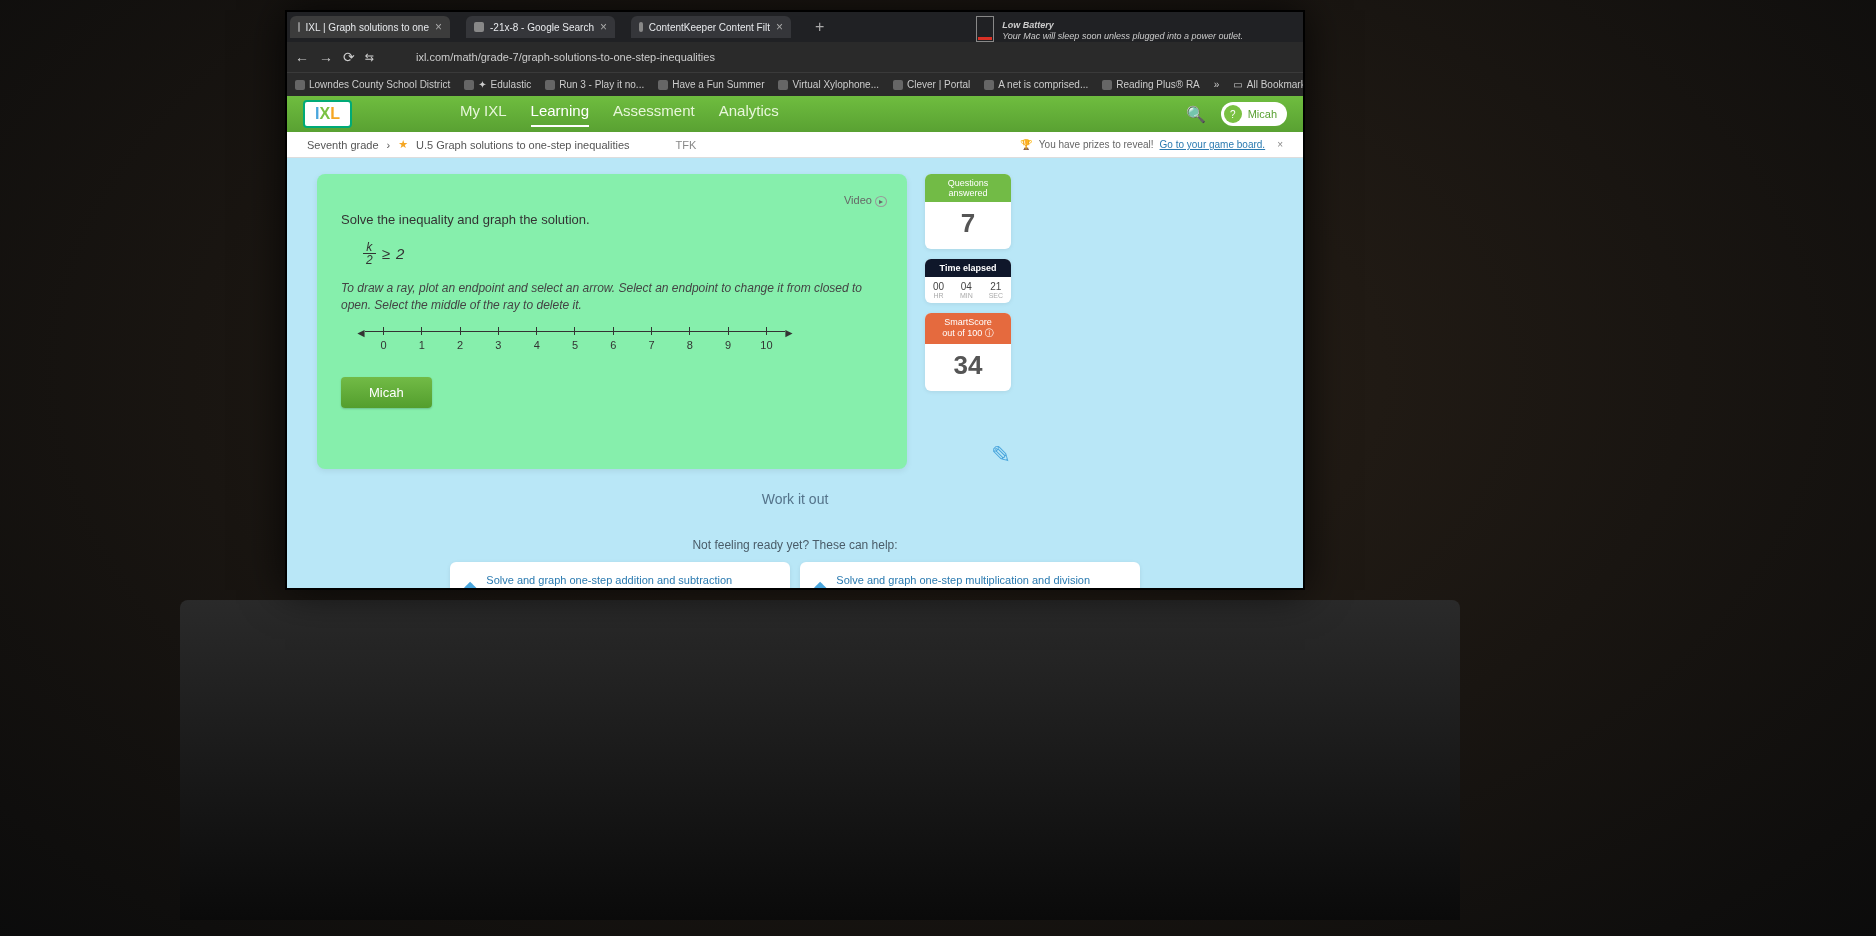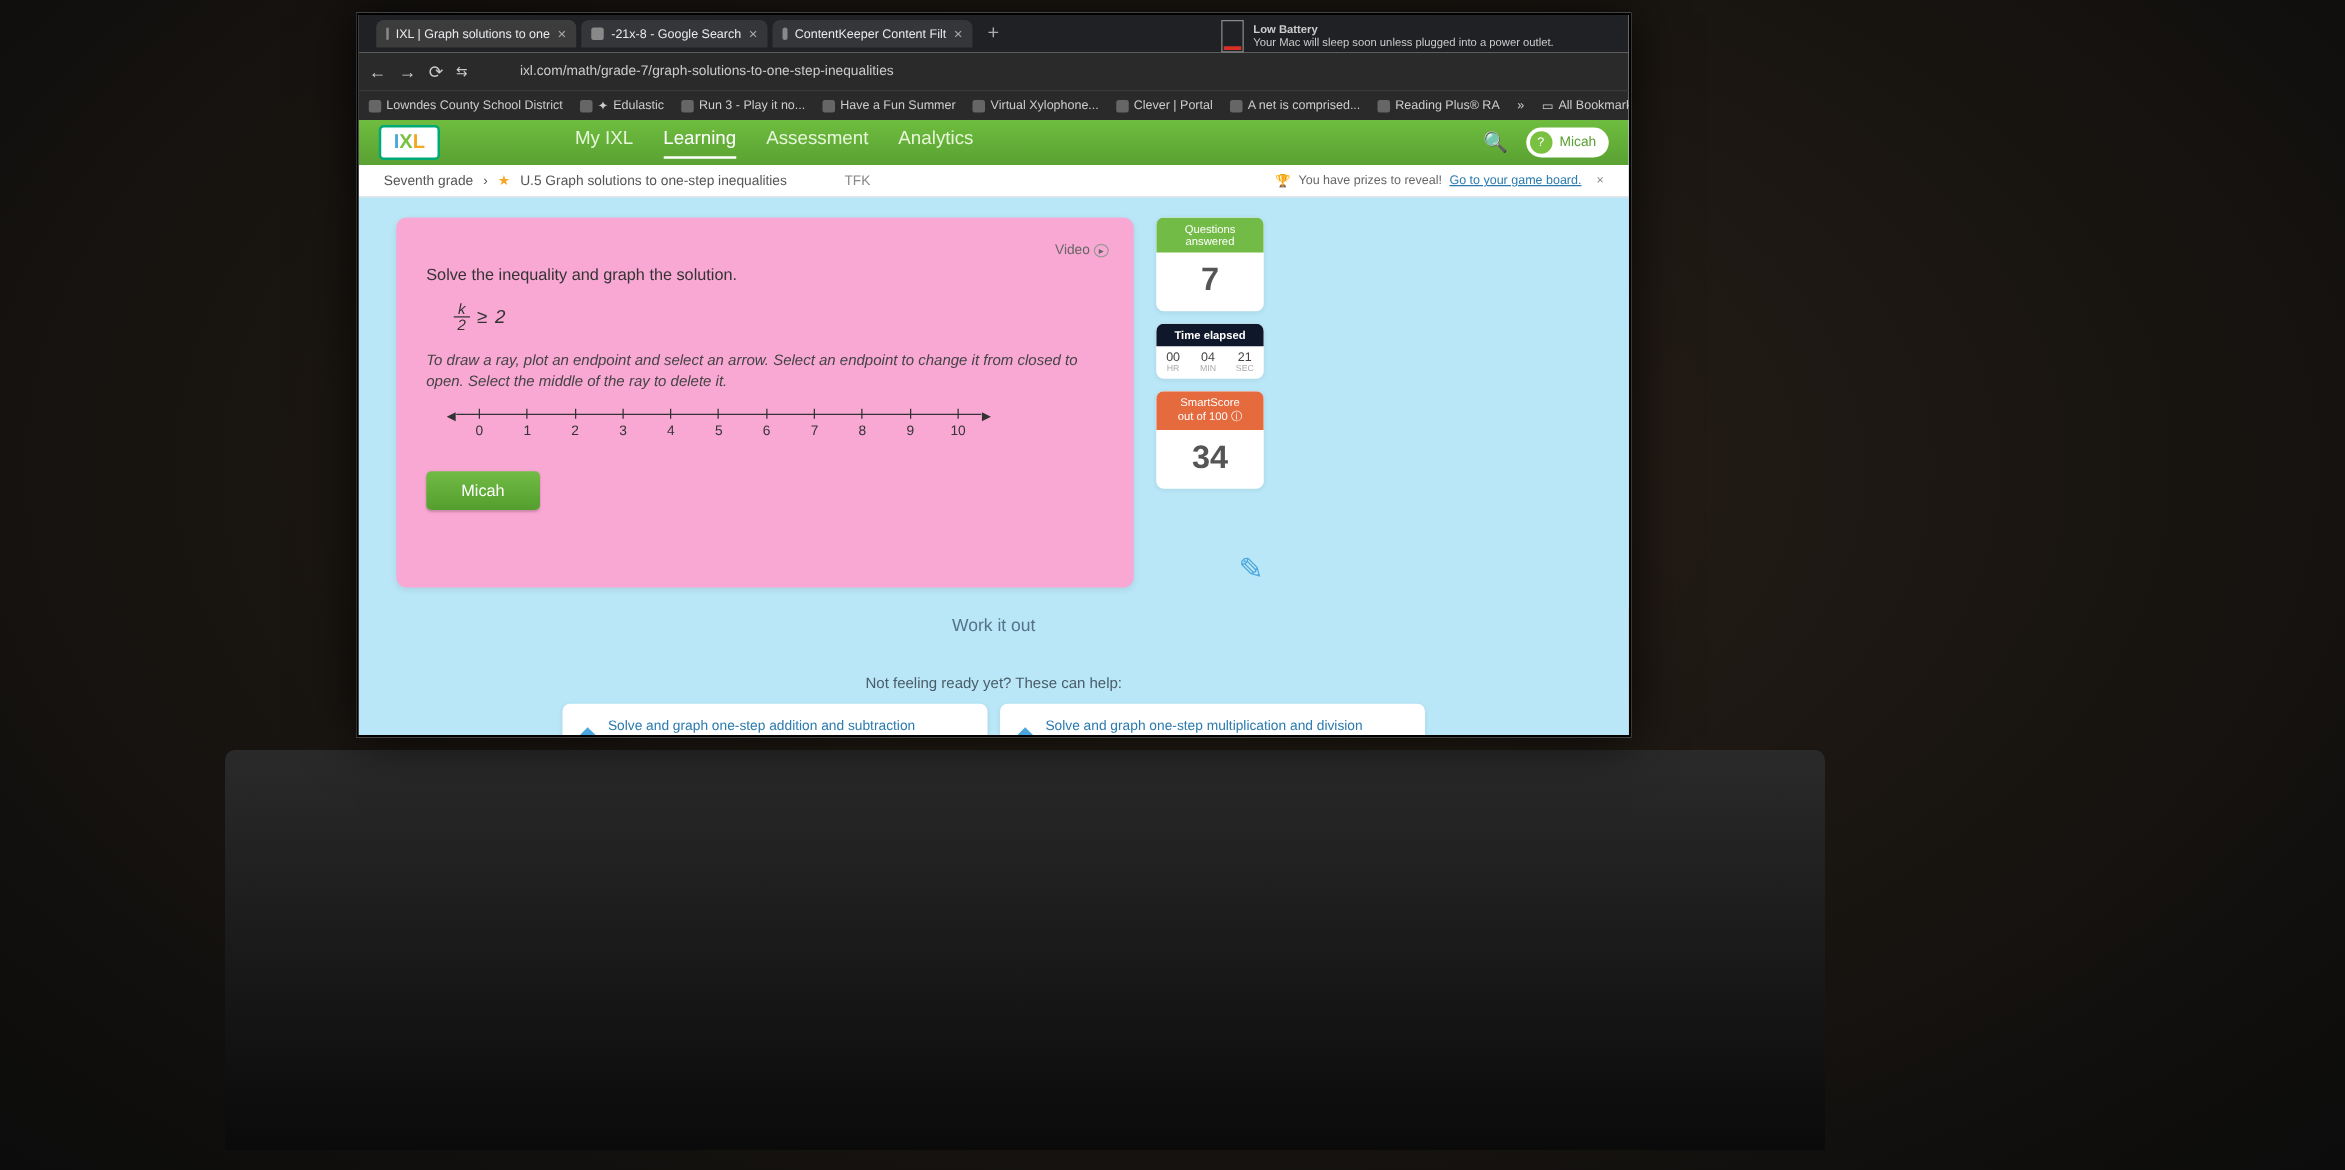--- a/index.html
+++ b/index.html
@@ -20,38 +20,38 @@
   background: #fff;
   z-index: 10;
   overflow: hidden;
   border: 2px solid #000;
   box-shadow: 0 0 40px rgba(0,0,0,0.8);
 }
 
 
 .chrome-tabs {
   background: #202124; height: 30px;
-  display: flex; align-items: center; padding: 0 14px;
-  gap: 4px;
+  display: flex; align-items: center; padding: 0 3px;
+  gap: 16px;
 }
 .tab {
   background: #35363a; color: #e8eaed; font-size: 10px;
   padding: 4px 8px; border-radius: 6px 6px 0 0;
   display: flex; align-items: center; gap: 6px;
   max-width: 160px; white-space: nowrap; overflow: hidden;
 }
 .tab.active { background: #3c3c3c; }
 .tab .close { color: #aaa; font-size: 12px; }
 .tab-favicon { width: 10px; height: 10px; background: #888; border-radius: 2px; display: inline-block; }
 .new-tab { color: #aaa; font-size: 16px; padding: 0 8px; }
 
 .battery-notice {
   position: absolute; right: 60px; top: 4px;
   color: #ccc; font-size: 9px; line-height: 1.2;
-  display: flex; gap: 8px; align-items: center;
+  display: flex; gap: 8px; align-items: flex-end; font-style: italic;
 }
 .battery-icon { width: 18px; height: 26px; border: 1px solid #888; position: relative; }
 .battery-icon::after { content: ''; position: absolute; bottom: 1px; left: 1px; right: 1px; height: 3px; background: #d93025; }
 
 .chrome-bar {
   background: #2a2a2a; height: 30px;
   display: flex; align-items: center; padding: 0 8px; gap: 10px;
   color: #ccc; font-size: 11px;
 }
 .nav-arrow, .reload-btn { color: #ccc; font-size: 14px; cursor: pointer; }
@@ -106,21 +106,21 @@
 .trophy { color: #f5a623; }
 .close-x { color: #888; cursor: pointer; margin-left: 6px; }
 
 .content-area {
   display: flex; padding: 16px 30px; gap: 18px;
   background: #b9e7f7;
 }
 
 
 .question-card {
-  background: #f9a8d4; border-radius: 8px;
+  background: #86efac; border-radius: 8px;
   width: 590px; padding: 20px 24px;
   box-shadow: 0 2px 6px rgba(0,0,0,0.08);
 }
 .video-link {
   text-align: right; color: #666; font-size: 11px;
   margin-bottom: 6px; margin-right: -4px;
 }
 .video-link .play { border: 1px solid #999; border-radius: 50%; padding: 0 3px; font-size: 8px; }
 .prompt { color: #333; font-size: 13px; margin-bottom: 14px; }
 .math-expr {

